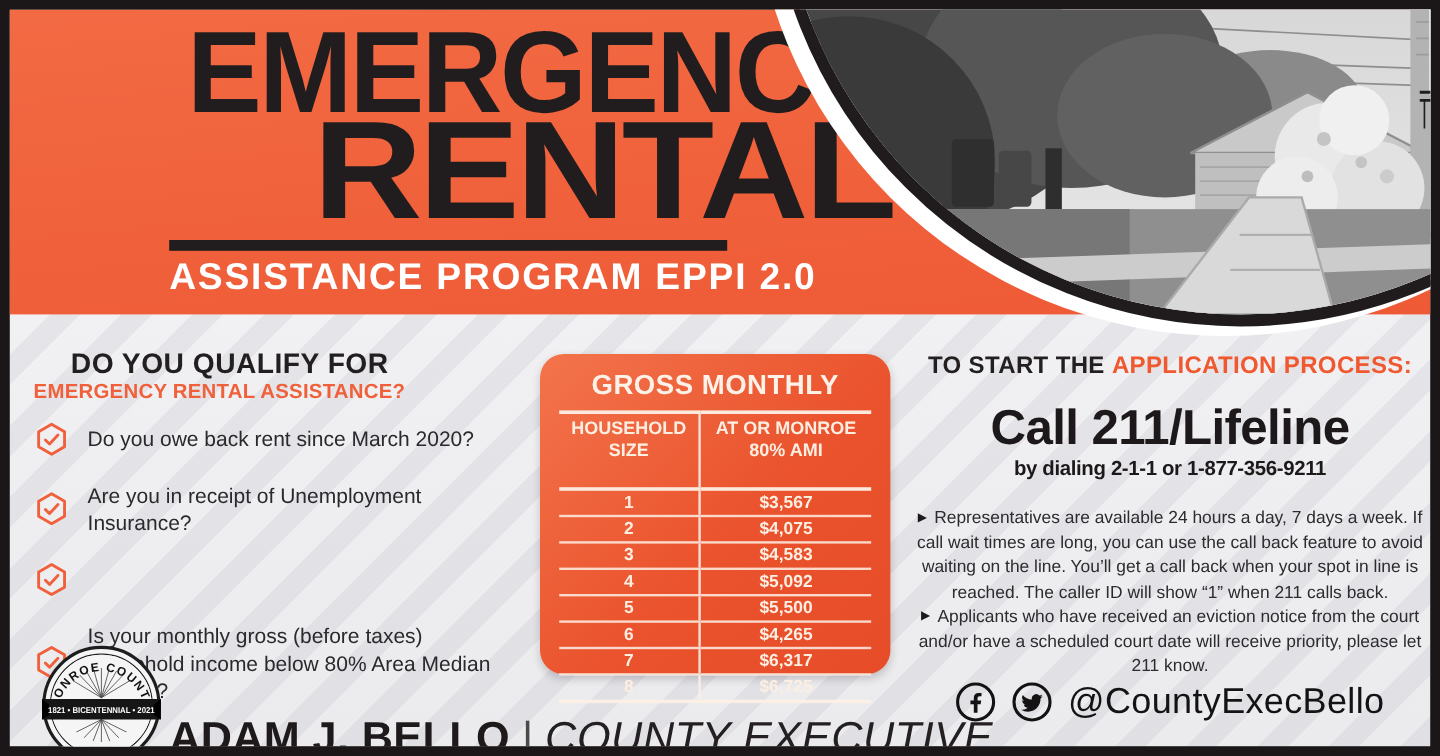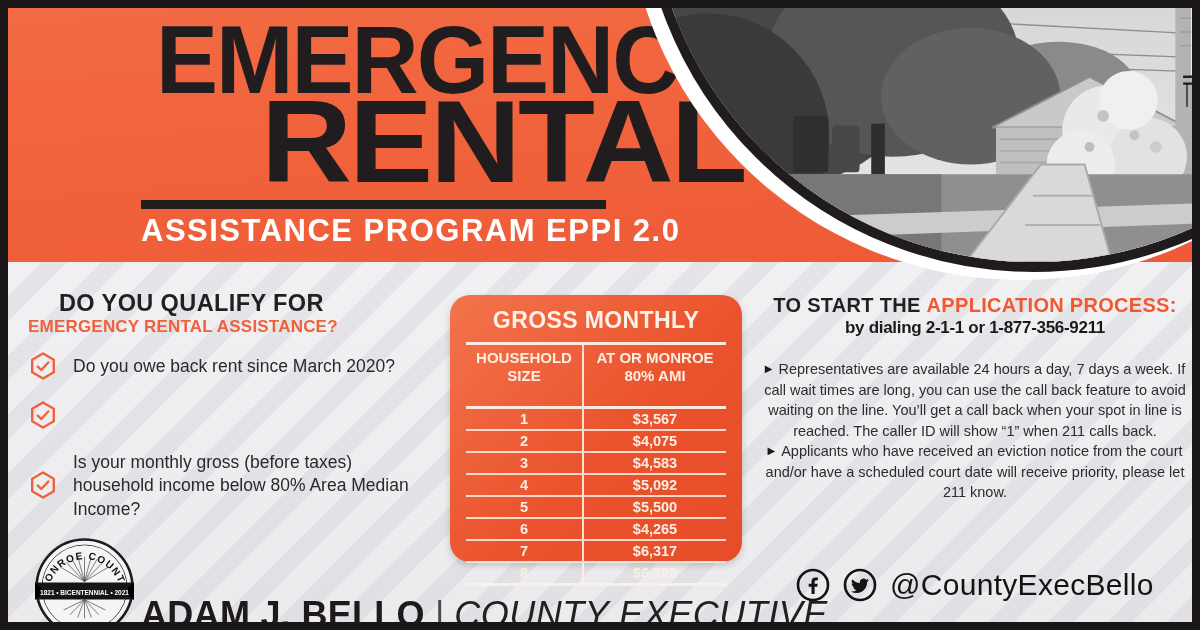--- a/index.html
+++ b/index.html
@@ -147,20 +147,27 @@
             <polygon points="15,2.5 25.8,8.7 25.8,21.3 15,27.5 4.2,21.3 4.2,8.7" fill="none" stroke="#f0603c" stroke-width="2.4" stroke-linejoin="round"></polygon>
             <path d="M9.8,15.6 L13.3,19 L20.3,11.5" fill="none" stroke="#f0603c" stroke-width="2.4" stroke-linecap="round" stroke-linejoin="round"></path>
           </svg>
         <span>Do you owe back rent since March 2020?</span>
       </div>
       <div class="q-item">
         <svg class="hex" width="30" height="30" viewBox="0 0 30 30">
             <polygon points="15,2.5 25.8,8.7 25.8,21.3 15,27.5 4.2,21.3 4.2,8.7" fill="none" stroke="#f0603c" stroke-width="2.4" stroke-linejoin="round"></polygon>
             <path d="M9.8,15.6 L13.3,19 L20.3,11.5" fill="none" stroke="#f0603c" stroke-width="2.4" stroke-linecap="round" stroke-linejoin="round"></path>
           </svg>
+        <span>Are you in receipt of Unemployment Insurance?</span>
+      </div>
+      <div class="q-item">
+        <svg class="hex" width="30" height="30" viewBox="0 0 30 30">
+            <polygon points="15,2.5 25.8,8.7 25.8,21.3 15,27.5 4.2,21.3 4.2,8.7" fill="none" stroke="#f0603c" stroke-width="2.4" stroke-linejoin="round"></polygon>
+            <path d="M9.8,15.6 L13.3,19 L20.3,11.5" fill="none" stroke="#f0603c" stroke-width="2.4" stroke-linecap="round" stroke-linejoin="round"></path>
+          </svg>
       </div>
       <div class="q-item">
         <svg class="hex" width="30" height="30" viewBox="0 0 30 30">
             <polygon points="15,2.5 25.8,8.7 25.8,21.3 15,27.5 4.2,21.3 4.2,8.7" fill="none" stroke="#f0603c" stroke-width="2.4" stroke-linejoin="round"></polygon>
             <path d="M9.8,15.6 L13.3,19 L20.3,11.5" fill="none" stroke="#f0603c" stroke-width="2.4" stroke-linecap="round" stroke-linejoin="round"></path>
           </svg>
         <span>Is your monthly gross (before taxes) household income below 80% Area Median Income?</span>
       </div>
     </div>
   </div>
@@ -210,20 +217,21 @@
             <td class="c2">$6,725</td>
           </tr>
       </tbody>
     </table>
   </div>
 
   <div class="apply">
     <div class="apply-h">
       <span>TO START THE</span><span class="orange">APPLICATION PROCESS:</span>
     </div>
+    <div class="call-title">Call 211/Lifeline</div>
     <div class="call-sub">by dialing 2-1-1 or 1-877-356-9211</div>
     <div class="notes">
       <div class="note"><span class="tri">▶</span><span>Representatives are available 24 hours a day, 7 days a week. If call wait times are long, you can use the call back feature to avoid waiting on the line.  You’ll get a call back when your spot in line is reached. The caller ID will show “1” when 211 calls back.</span></div>
       <div class="note"><span class="tri">▶</span><span>Applicants who have received an eviction notice from the court and/or have a scheduled court date will receive priority, please let 211 know.</span></div>
     </div>
   </div>
 
   <svg class="seal" viewBox="0 0 100 100">
     <defs>
       <path id="sealTopArc" d="M 14 58 A 36 36 0 0 1 86 58" fill="none"></path>

